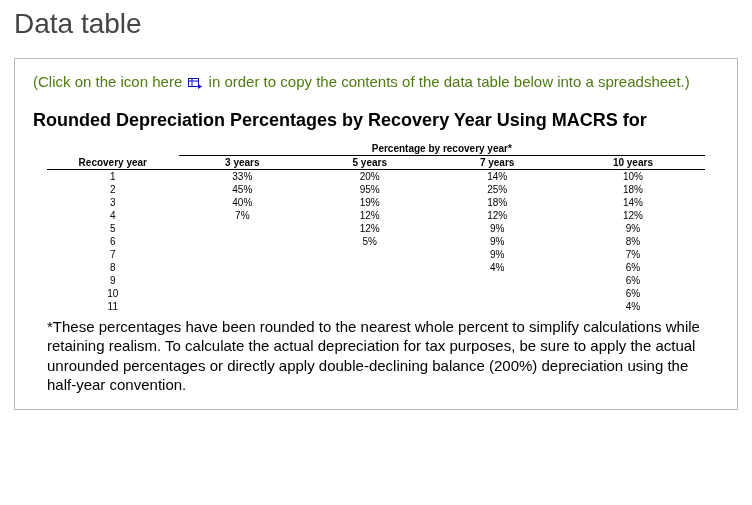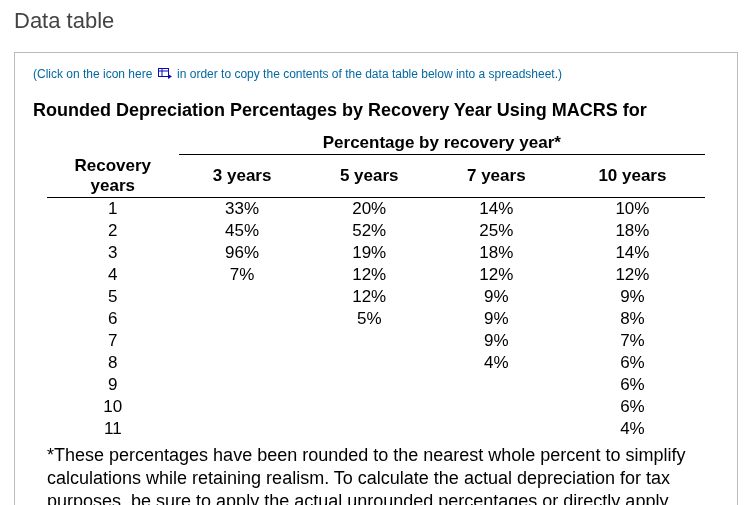--- a/index.html
+++ b/index.html
@@ -6,68 +6,68 @@
   body {
     margin: 0;
     padding: 8px 14px;
     font-family: Arial, Helvetica, sans-serif;
     font-size: 14px;
     color: #000;
     background: #fff;
     width: 752px;
   }
   .page-title {
-    font-size: 22px;
+    font-size: 28px;
     color: #444;
     margin: 0 0 18px 0;
   }
   .panel {
     border: 1px solid #bcbcbc;
     padding: 14px 18px 14px 18px;
   }
   .instruction {
-    color: #0369a1;
-    font-size: 12px;
+    color: #4d7c0f;
+    font-size: 15px;
     margin-bottom: 16px;
   }
   .instruction .icon-wrap {
     display: inline-block;
     vertical-align: middle;
     margin: 0 2px;
   }
   .subtitle {
     font-weight: bold;
     font-size: 18px;
     margin-bottom: 10px;
     line-height: 1.35;
   }
   .table-wrap { padding: 0 14px; }
   table {
     border-collapse: collapse;
     width: 100%;
-    font-size: 17px;
+    font-size: 10px;
   }
   th, td {
     padding: 1px 4px;
     text-align: center;
     font-weight: normal;
   }
   th { font-weight: bold; }
   .group-header th {
     border-bottom: 1px solid #000;
     padding-bottom: 1px;
   }
   .col-headers th {
     border-bottom: 1px solid #000;
     padding-bottom: 1px;
   }
   .col-recovery { width: 20%; }
   tr.totals-row td { border-top: 1px solid #000; border-bottom: 1px solid #000; }
   .footnote {
-    font-size: 18px;
+    font-size: 15px;
     color: #000;
     margin-top: 4px;
     padding: 0 14px;
     line-height: 1.3;
   }
   .copy-icon-svg { width: 14px; height: 11px; }
 </style>
 </head>
 <body>
 
@@ -93,45 +93,45 @@
   </div>
 
   <div class="table-wrap">
   <table>
     <thead>
       <tr class="group-header">
         <th class="col-recovery" style="border-bottom:none"></th>
         <th colspan="4">Percentage by recovery year*</th>
       </tr>
       <tr class="col-headers">
-        <th class="col-recovery">Recovery years</th>
+        <th class="col-recovery">Recovery year</th>
         <th>3 years</th>
         <th>5 years</th>
         <th>7 years</th>
         <th>10 years</th>
       </tr>
     </thead>
     <tbody id="table-body">
           <tr>
             <td>1</td>
             <td>33%</td>
             <td>20%</td>
             <td>14%</td>
             <td>10%</td>
           </tr>
           <tr>
             <td>2</td>
             <td>45%</td>
-            <td>52%</td>
+            <td>95%</td>
             <td>25%</td>
             <td>18%</td>
           </tr>
           <tr>
             <td>3</td>
-            <td>96%</td>
+            <td>40%</td>
             <td>19%</td>
             <td>18%</td>
             <td>14%</td>
           </tr>
           <tr>
             <td>4</td>
             <td>7%</td>
             <td>12%</td>
             <td>12%</td>
             <td>12%</td>

